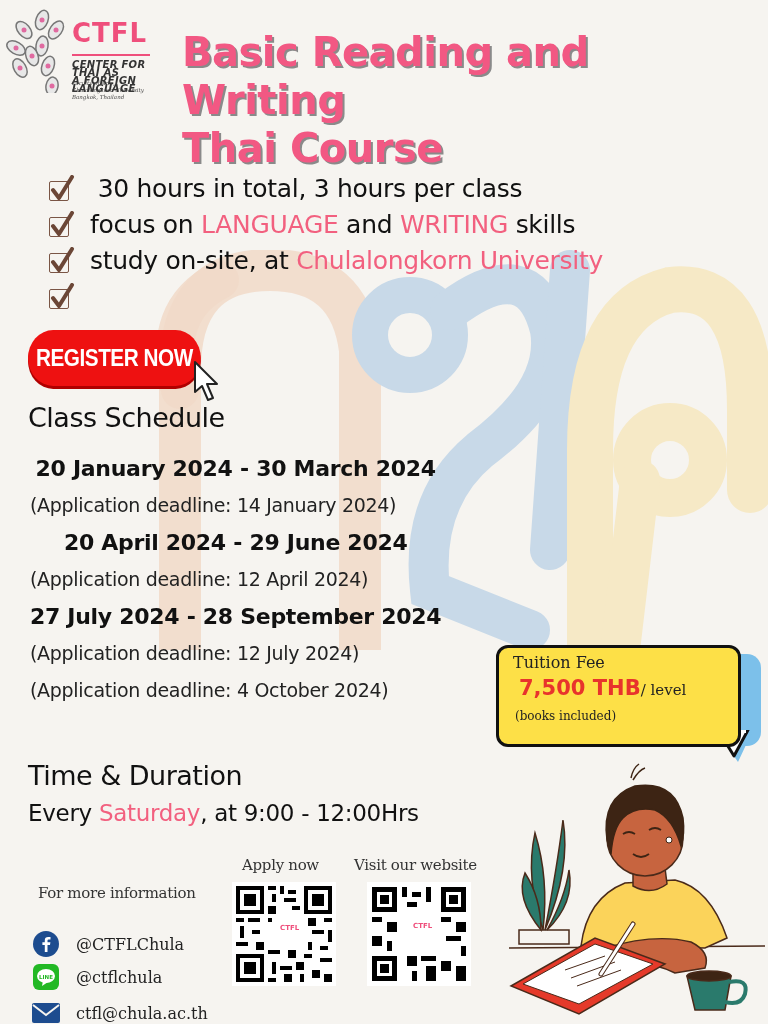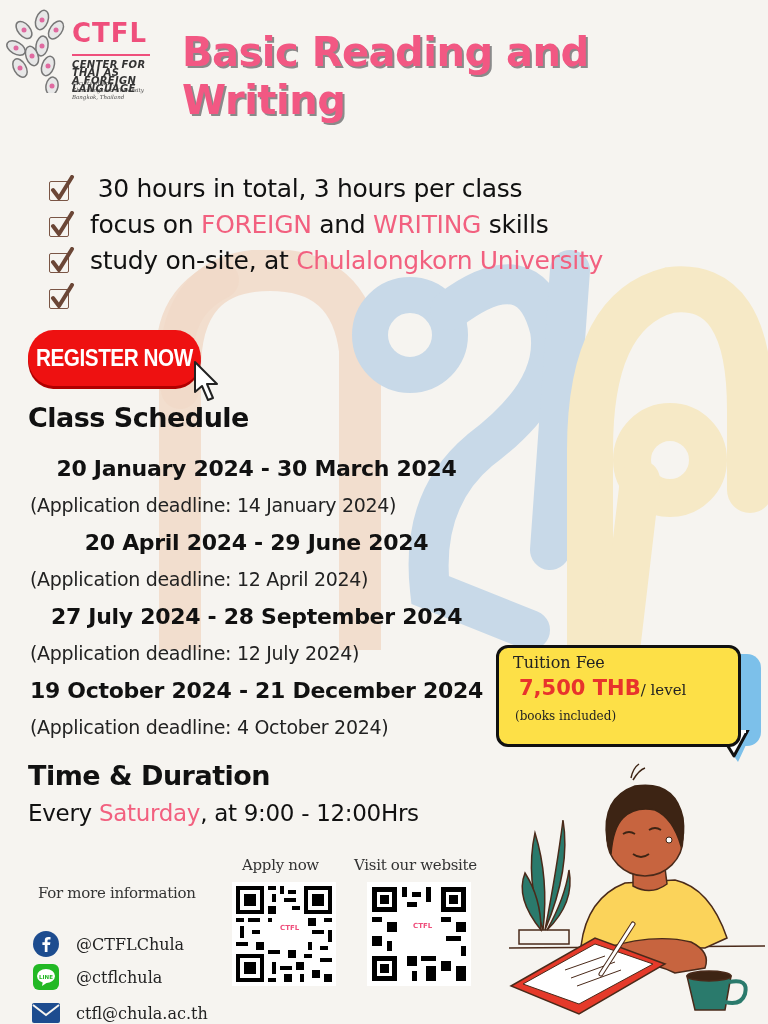--- a/index.html
+++ b/index.html
@@ -51,21 +51,21 @@
     background: #ee1111; border-radius: 28px;
     box-shadow: 0 3px 0 #b00000;
     color: #fff; font-family: "Liberation Sans", sans-serif; font-weight: bold;
     font-size: 23px; display: flex; align-items: center; justify-content: center;
     transform: scaleX(0.9); transform-origin: left center;
     letter-spacing: -0.5px;
   }
   .cursor { left: 192px; top: 360px; }
 
   
-  .h-section { font-family: "DejaVu Sans", sans-serif; font-weight: bold; font-size: 27px; color: #111; letter-spacing: -0.5px; }
+  .h-section { font-family: "DejaVu Sans", sans-serif; font-weight: normal; font-size: 27px; color: #111; letter-spacing: -0.5px; }
   .sched-title { left: 28px; top: 402px; }
   .schedule { left: 30px; top: 450px; }
   .sched-range { font-weight: bold; font-size: 22px; height: 37px; line-height: 37px; white-space: nowrap; letter-spacing: -0.3px; text-align: center; }
   .sched-deadline { font-size: 19px; height: 37px; line-height: 37px; color: #222; white-space: nowrap; letter-spacing: -0.3px; }
 
   
   .bubble-shadow { left: 517px; top: 654px; width: 244px; height: 92px; background: #7cc0ea; border-radius: 14px; }
   .bubble { left: 496px; top: 645px; width: 245px; height: 102px; background: #fde047; border: 3px solid #111; border-radius: 12px; }
   .bubble-tail { left: 716px; top: 730px; }
   .bubble .fee-label { position: absolute; left: 14px; top: 5px; font-family: "DejaVu Serif", serif; font-size: 16px; color: #222; }
@@ -144,40 +144,41 @@
   </div>
   <div class="faculty">
     <div>Faculty of Arts,</div>
     <div>Chulalongkorn University</div>
     <div>Bangkok, Thailand</div>
   </div>
 </div>
 
 <div class="abs title">
   <div>Basic Reading and Writing</div>
+  <div>Thai Course</div>
 </div>
 
 <div class="abs checklist">
   <div class="check-item">
     <span class="checkbox">
       <span class="box"></span>
       <svg width="28" height="26" viewBox="0 0 28 26">
           <path d="M5 15 L11 23 L24 2" fill="none" stroke="#6b4636" stroke-width="4" stroke-linecap="round" stroke-linejoin="round"></path>
         </svg>
     </span>
     <span class="txt">&nbsp;<span>30 hours in total, 3 hours per class</span></span>
   </div>
   <div class="check-item">
     <span class="checkbox">
       <span class="box"></span>
       <svg width="28" height="26" viewBox="0 0 28 26">
           <path d="M5 15 L11 23 L24 2" fill="none" stroke="#6b4636" stroke-width="4" stroke-linecap="round" stroke-linejoin="round"></path>
         </svg>
     </span>
-    <span class="txt"><span>focus on </span><span class="pink">FOREIGN</span><span> and </span><span class="pink">WRITING</span><span> skills</span></span>
+    <span class="txt"><span>focus on </span><span class="pink">LANGUAGE</span><span> and </span><span class="pink">WRITING</span><span> skills</span></span>
   </div>
   <div class="check-item">
     <span class="checkbox">
       <span class="box"></span>
       <svg width="28" height="26" viewBox="0 0 28 26">
           <path d="M5 15 L11 23 L24 2" fill="none" stroke="#6b4636" stroke-width="4" stroke-linecap="round" stroke-linejoin="round"></path>
         </svg>
     </span>
     <span class="txt"><span>study on-site, at </span><span class="pink">Chulalongkorn University</span></span>
   </div>
@@ -197,21 +198,20 @@
 </svg>
 
 <div class="abs h-section sched-title">Class Schedule</div>
 <div class="abs schedule">
   <div class="sched-range">20 January 2024 - 30 March 2024</div>
   <div class="sched-deadline">(Application deadline: 14 January 2024)</div>
   <div class="sched-range">20 April 2024 - 29 June 2024</div>
   <div class="sched-deadline">(Application deadline: 12 April 2024)</div>
   <div class="sched-range">27 July 2024 - 28 September 2024</div>
   <div class="sched-deadline">(Application deadline: 12 July 2024)</div>
-  <div class="sched-range">19 October 2024 - 21 December 2024</div>
   <div class="sched-deadline">(Application deadline: 4 October 2024)</div>
 </div>
 
 <div class="abs bubble-shadow"></div>
 <svg class="abs bubble-tail" width="40" height="34" viewBox="0 0 40 34">
   <path d="M4 6 L22 32 L36 2" fill="#7cc0ea" stroke="none"></path>
   <path d="M2 0 L18 26 L32 0 Z" fill="#fff" stroke="#111" stroke-width="3" stroke-linejoin="round"></path>
   <rect x="4" y="0" width="26" height="3" fill="#fff"></rect>
 </svg>
 <div class="abs bubble">

